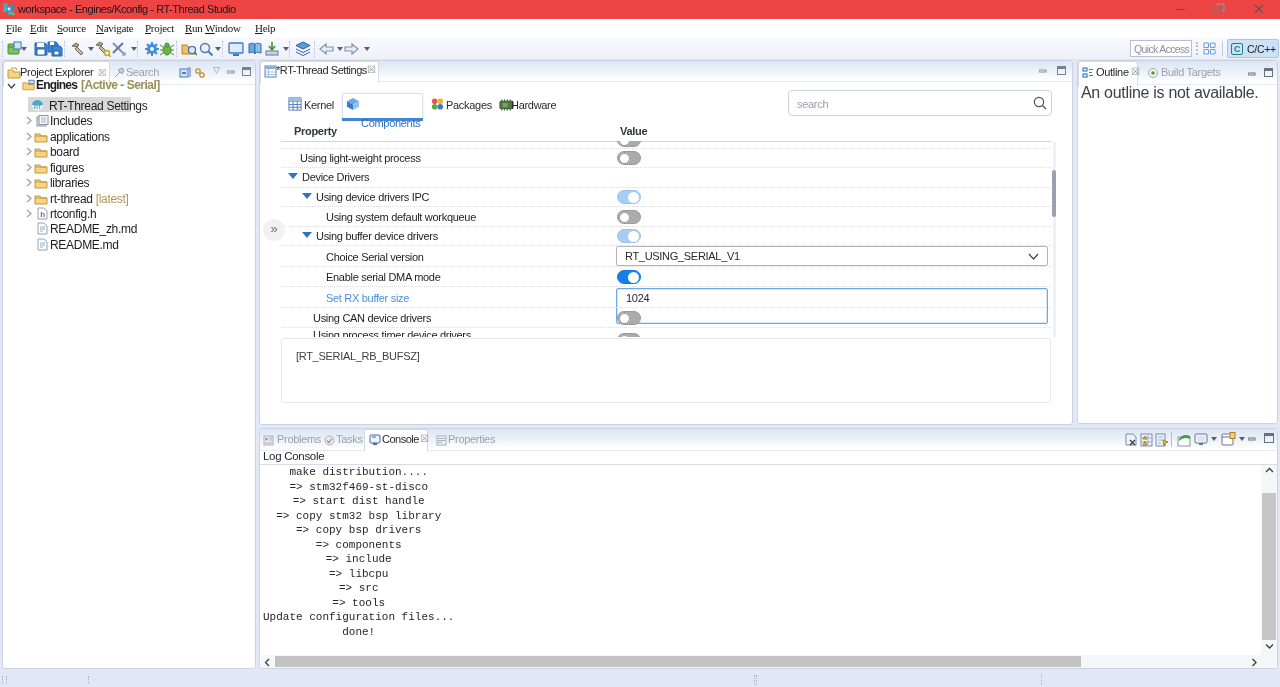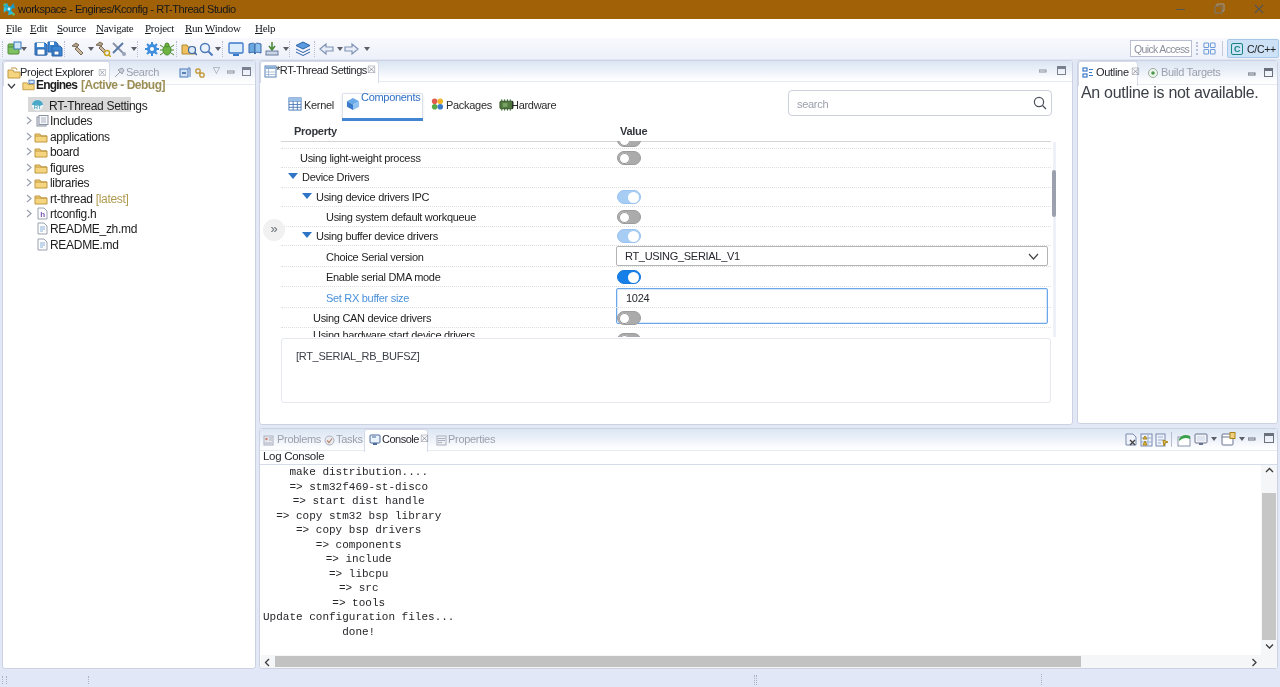--- a/index.html
+++ b/index.html
@@ -1,21 +1,21 @@
 <!DOCTYPE html>
 <html><head>
 <meta charset="utf-8">
 <style>
 * { margin:0; padding:0; box-sizing:border-box; }
 html,body { width:1280px; height:687px; overflow:hidden; }
 body { font-family:"Liberation Sans",sans-serif; background:#e3e8f7; font-size:11px; letter-spacing:-0.3px; color:#1e1e1e; position:relative; }
 .abs { position:absolute; }
 
 
-#titlebar { position:absolute; left:0; top:0; width:1280px; height:19px; background:#a16207; }
+#titlebar { position:absolute; left:0; top:0; width:1280px; height:19px; background:#ef4444; }
 #titlebar .title { position:absolute; left:18px; top:3px; font-size:11px; letter-spacing:-0.45px; color:#15171c; }
 #menubar { position:absolute; left:0; top:19px; width:1280px; height:19px; background:#ffffff; }
 #menubar span { position:absolute; top:3px; font-size:11px; color:#15171c;font-family:Liberation Serif, serif; }
 #menubar u { text-decoration:underline; }
 #toolbar { position:absolute; left:0; top:38px; width:1280px; height:22px; background:linear-gradient(#f8f9fd,#eef1fa); border-bottom:1px solid #e0e5f2; }
 .tsep { position:absolute; top:3px; width:1px; height:16px; border-left:1px dotted #b7bed2; }
 .drop { position:absolute; top:9px; width:0; height:0; border-left:3px solid transparent; border-right:3px solid transparent; border-top:4px solid #5a5f6b; }
 #qa { position:absolute; left:1130px; top:40px; width:62px; height:17px; border:1px solid #b9bfd0; background:#fff; color:#8a8f9b; font-size:10.5px; letter-spacing:-0.65px; padding:2px 0 0 3px; white-space:nowrap; overflow:hidden; }
 #cpp { position:absolute; left:1227px; top:39px; width:52px; height:19px; background:#cde2f6; border:1px solid #a8c8e8; border-radius:2px; font-size:10.5px; color:#222; }
 
@@ -259,21 +259,21 @@
   <div id="tree">
     <div class="trow" style="top:16px;font-weight:bold">
       <svg class="twisty" style="left:4px;top:4px" width="9" height="9">
           <path d="M1 3 L4.5 7 L8 3" fill="none" stroke="#3c3f46" stroke-width="1.2"></path>
         </svg>
       <svg class="abs" style="left:19px;top:2px" width="13" height="12" viewBox="0 0 15 13">
           <path d="M1 4 H6 L7 6 H14 V12 H1 Z" fill="#f5d580" stroke="#c09840"></path>
           <rect x="8" y="1" width="6" height="4" fill="#cfe2f6" stroke="#4a78b8"></rect>
         </svg>
       <span class="abs" style="left:33px;top:1px;letter-spacing:-0.8px">Engines</span>
-      <span class="abs" style="left:78px;top:1px;color:#9c8f55;letter-spacing:-0.5px">[Active - Debug]</span>
+      <span class="abs" style="left:78px;top:1px;color:#9c8f55;letter-spacing:-0.5px">[Active - Serial]</span>
     </div>
     <div class="trow" style="top:37px">
       <span class="abs" style="left:25px;top:-1px;width:103px;height:15px;background:#d8d8d8"></span>
       <svg class="abs" style="left:28px;top:1px" width="13" height="12" viewBox="0 0 13 12">
           <circle cx="6.5" cy="6" r="5.5" fill="#e8f4f8" stroke="#2a8aa8" stroke-width="0"></circle>
           <path d="M1 6 A5.5 5 0 0 1 12 6" fill="#4aa8c8"></path>
           <path d="M1 6 A5.5 5 0 0 0 12 6" fill="#e8f6fa"></path>
           <text x="6.5" y="10" font-size="6" fill="#2a8aa8" text-anchor="middle" font-family="Liberation Sans">RT</text>
         </svg>
       <span class="abs" style="left:46px;top:1px">RT-Thread Settings</span>
@@ -392,21 +392,21 @@
         <rect x="1" y="1" width="13" height="13" fill="#fff" stroke="#4a7ab8"></rect>
         <path d="M1 4.5 H14 M5.5 1 V14 M10 4.5 V14 M1 8 H14 M1 11 H14" stroke="#4a7ab8"></path>
         <rect x="1" y="1" width="13" height="3.5" fill="#9cc0e8"></rect>
       </svg>
     <span class="abs" style="left:44px;top:38px;color:#2b2b2b">Kernel</span>
     <svg class="abs" style="left:86px;top:36px" width="14" height="14" viewBox="0 0 15 15">
         <path d="M7.5 1 L14 4.5 L7.5 8 L1 4.5 Z" fill="#6aaae8"></path>
         <path d="M1 4.5 L7.5 8 V14 L1 10.5 Z" fill="#3a7ac8"></path>
         <path d="M14 4.5 L7.5 8 V14 L14 10.5 Z" fill="#8ec2f0"></path>
       </svg>
-    <span class="abs" style="left:101px;top:30px;color:#2f6fc4">Components</span>
+    <span class="abs" style="left:101px;top:56px;color:#2f6fc4">Components</span>
     <svg class="abs" style="left:170px;top:36px" width="14" height="14" viewBox="0 0 15 15">
         <circle cx="5" cy="4.5" r="3" fill="#e05a4e"></circle>
         <circle cx="11" cy="4.5" r="3" fill="#f0b42a"></circle>
         <circle cx="5" cy="10.5" r="3" fill="#58a848"></circle>
         <circle cx="11" cy="10.5" r="3" fill="#3a7ac8"></circle>
       </svg>
     <span class="abs" style="left:186px;top:38px;color:#2b2b2b">Packages</span>
     <svg class="abs" style="left:239px;top:37px" width="15" height="13" viewBox="0 0 16 13">
         <rect x="1" y="3" width="14" height="8" rx="1" fill="#527a3e" stroke="#35542a"></rect>
         <path d="M3 3 V1 M6 3 V1 M9 3 V1 M12 3 V1 M3 11 V13 M6 11 V13 M9 11 V13 M12 11 V13" stroke="#2a5a22"></path>
@@ -482,21 +482,21 @@
         <span class="abs" style="left:9px;top:3px;color:#26282e">1024</span>
       </div>
       <div class="row" style="top:246px;height:0"></div>
       <span class="abs" style="left:53px;top:251px">Using CAN device drivers</span>
       <div class="tog off" style="left:357px;top:250px">
           <div class="knob"></div>
         </div>
       <div class="row" style="top:266px;height:0"></div>
 
       <div class="abs" style="left:21px;top:266px;width:770px;height:10px;overflow:hidden">
-        <span class="abs" style="left:32px;top:2px">Using hardware start device drivers</span>
+        <span class="abs" style="left:32px;top:2px">Using process timer device drivers</span>
         <div class="tog off" style="left:336px;top:6px">
             <div class="knob"></div>
           </div>
       </div>
 
       <div class="abs" style="left:793px;top:81px;width:3px;height:195px;background:#eef1f7"></div>
       <div class="abs" style="left:792px;top:109px;width:4px;height:47px;background:#9aa0ac;border-radius:2px"></div>
 
       <div class="abs" style="left:3px;top:158px;width:22px;height:22px;border-radius:50%;background:#f1f1f1;color:#6a6f76;font-size:13px;text-align:center;line-height:20px">»</div>
 

